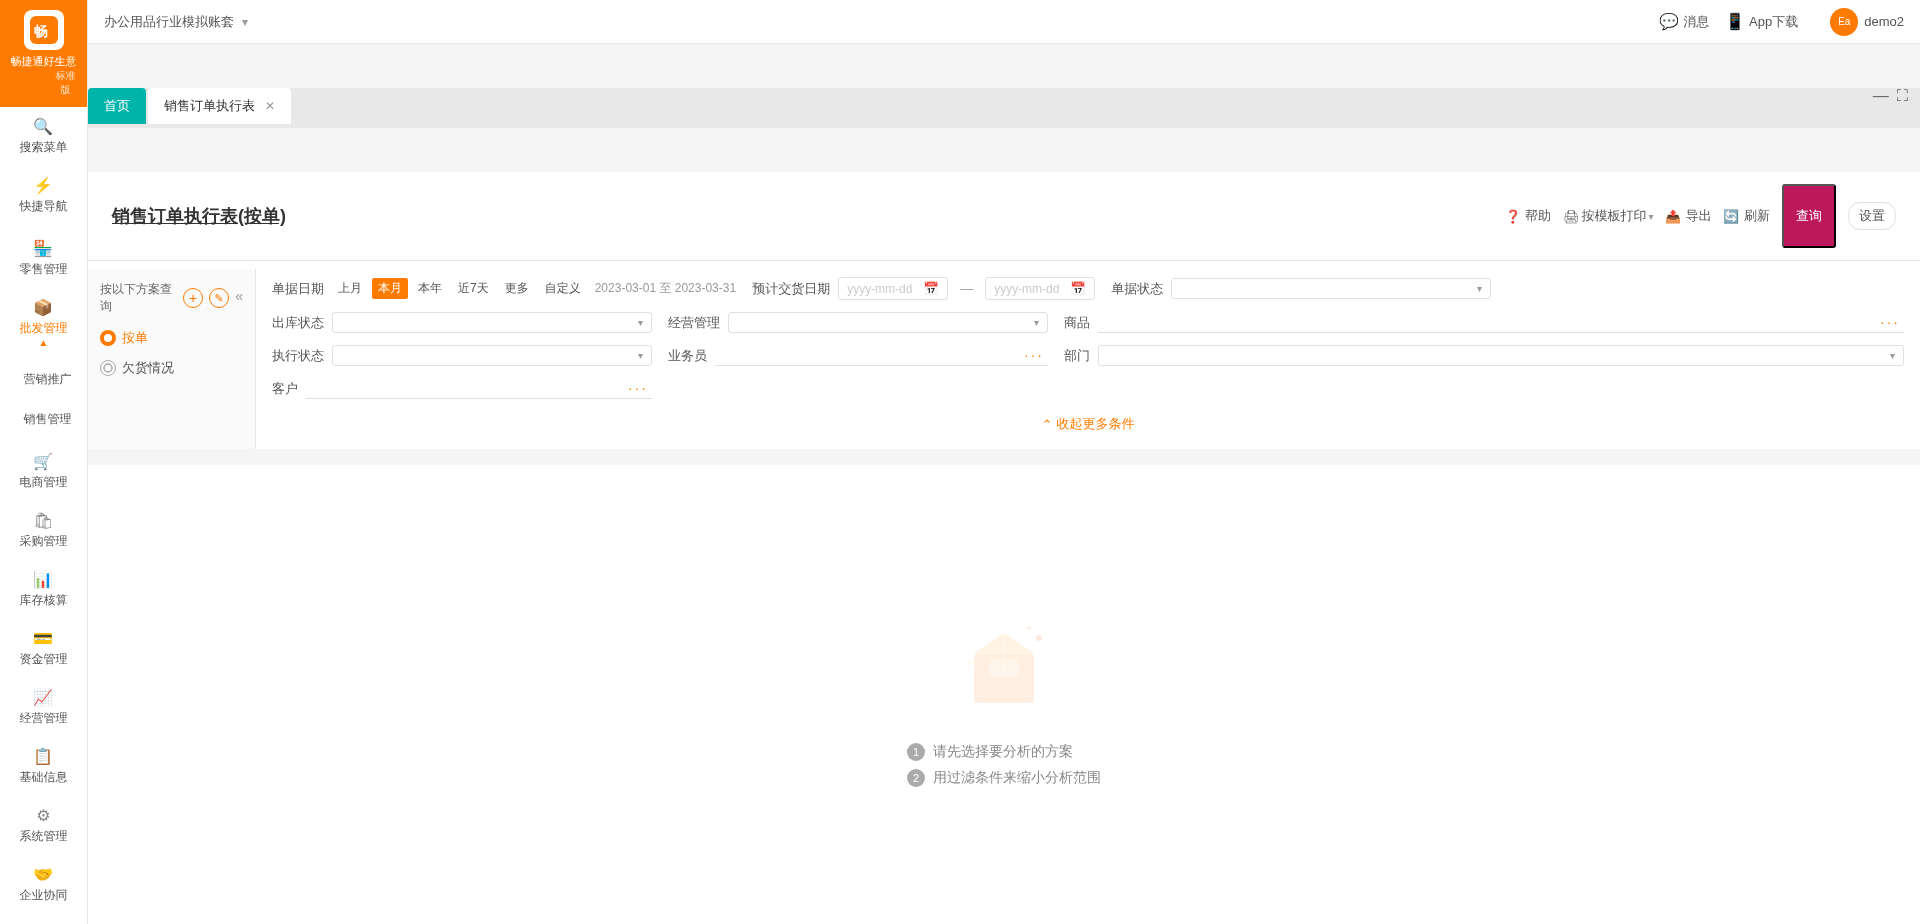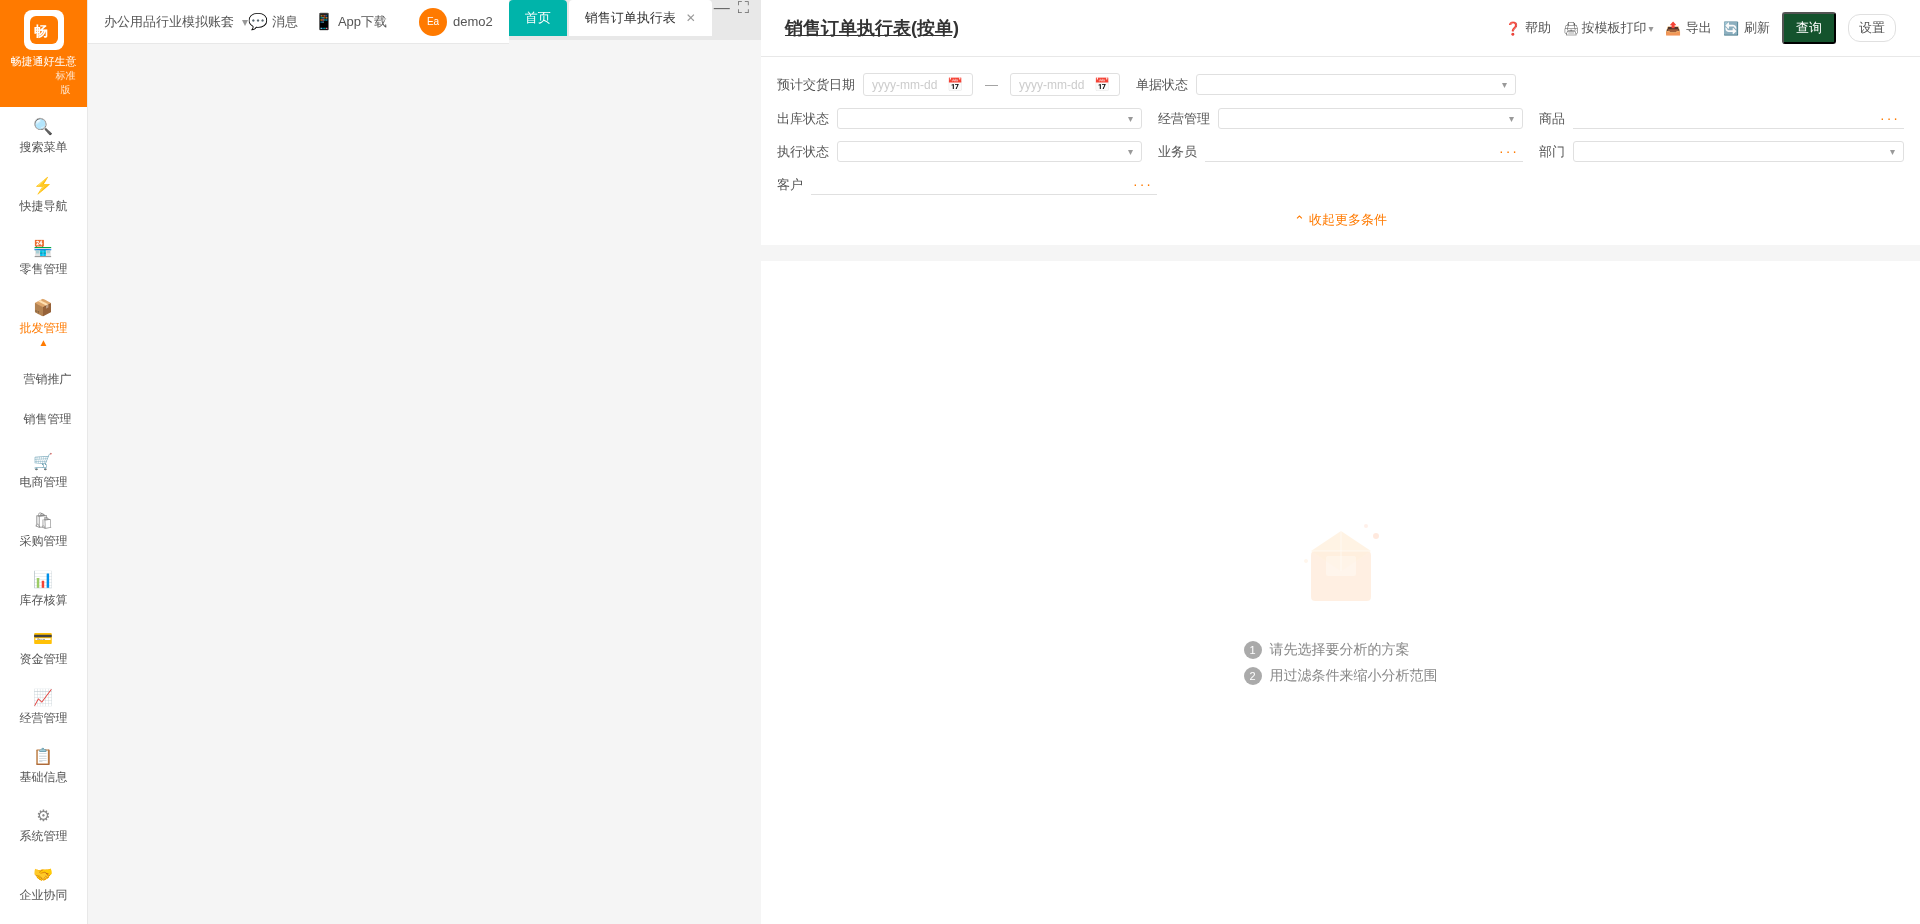--- a/index.html
+++ b/index.html
@@ -13,21 +13,21 @@
     .sidebar-logo-text { color: #fff; font-size: 11px; text-align: center; }
     .sidebar-item { width: 100%; padding: 10px 4px; display: flex; flex-direction: column; align-items: center; cursor: pointer; border-bottom: none; }
     .sidebar-item.active { color: #ff7a00; }
     .sidebar-item-label { font-size: 12px; color: #555; margin-top: 3px; text-align: center; }
     .sidebar-item.active .sidebar-item-label { color: #ff7a00; }
     .sidebar-item-icon { font-size: 16px; color: #888; }
     .sidebar-item.active .sidebar-item-icon { color: #ff7a00; }
     .sidebar-divider { width: 80%; height: 1px; background: #f0f0f0; margin: 2px 0; }
 
     
-    .main { flex: 1; display: flex; flex-direction: row; overflow: hidden; }
+    .main { flex: 1; display: flex; flex-direction: column; overflow: hidden; gap: 44px; }
 
     
     .topbar { height: 44px; background: #fff; border-bottom: 1px solid #e8e8e8; display: flex; align-items: center; justify-content: space-between; padding: 0 16px; flex-shrink: 0; }
     .topbar-left { display: flex; align-items: center; gap: 8px; }
     .topbar-title { font-size: 13px; color: #555; }
     .topbar-dropdown { color: #999; font-size: 12px; cursor: pointer; }
     .topbar-right { display: flex; align-items: center; gap: 16px; }
     .topbar-action { display: flex; align-items: center; gap: 4px; color: #555; font-size: 13px; cursor: pointer; }
     .avatar { width: 28px; height: 28px; border-radius: 50%; background: #ff7a00; display: flex; align-items: center; justify-content: center; color: #fff; font-size: 11px; overflow: hidden; }
 
@@ -39,21 +39,21 @@
     .tab-close { font-size: 12px; color: #999; cursor: pointer; margin-left: 4px; }
     .tabbar-actions { margin-left: auto; display: flex; align-items: center; padding-right: 12px; gap: 8px; }
     .tabbar-action-btn { font-size: 16px; color: #666; cursor: pointer; line-height: 1; }
 
     
     .page-content { flex: 1; overflow-y: auto; display: flex; flex-direction: column; }
     .page-header { background: #fff; padding: 12px 24px 0; border-bottom: 1px solid #e8e8e8; display: flex; align-items: center; justify-content: space-between; }
     .page-title { font-size: 18px; font-weight: bold; color: #333; padding-bottom: 12px; text-decoration: underline; }
     .page-header-actions { display: flex; align-items: center; gap: 12px; padding-bottom: 12px; }
     .header-action-btn { display: flex; align-items: center; gap: 4px; color: #555; font-size: 13px; cursor: pointer; }
-    .header-action-btn.primary { background: #14532d; color: #fff; padding: 5px 12px; border-radius: 3px; }
+    .header-action-btn.primary { background: #be185d; color: #fff; padding: 21px 12px; border-radius: 3px; }
     .dropdown-btn { display: flex; align-items: center; gap: 2px; }
 
     
     .filter-area { background: #fff; padding: 0; margin-bottom: 8px; }
     .filter-container { display: flex; padding: 8px 0 0 0; }
 
     
     .scheme-panel { width: 168px; min-width: 168px; border-right: 1px solid #e8e8e8; padding: 8px 0; background: #fafafa; }
     .scheme-header { display: flex; align-items: center; justify-content: space-between; padding: 4px 12px 8px; }
     .scheme-title { font-size: 12px; color: #666; }
@@ -238,25 +238,65 @@
         </button>
         <button class="header-action-btn" style="border:1px solid #e0e0e0;padding:4px 10px;border-radius:12px;background:#fff;">
           <span>设置</span>
         </button>
       </div>
     </div>
 
     <div class="filter-area">
       <div class="filter-container">
 
+        <div class="scheme-panel">
+          <div class="scheme-header">
+            <span class="scheme-title">按以下方案查询</span>
+            <div class="scheme-header-icons">
+              <div class="scheme-icon-btn">+</div>
+              <div class="scheme-icon-btn" style="font-size:11px;">✎</div>
+              <div class="scheme-collapse-btn">«</div>
+            </div>
+          </div>
+          <div class="scheme-item active">
+            <div class="scheme-item-icon">
+              <svg viewBox="0 0 10 10">
+                  <circle cx="5" cy="5" r="4" fill="#fff"></circle>
+                </svg>
+            </div>
+            <span>按单</span>
+          </div>
+          <div class="scheme-item">
+            <div class="scheme-item-icon2">
+              <svg viewBox="0 0 10 10">
+                  <circle cx="5" cy="5" r="4" fill="none" stroke="#aaa" stroke-width="1.5"></circle>
+                </svg>
+            </div>
+            <span>欠货情况</span>
+          </div>
+        </div>
 
         <div class="filter-form">
 
           <div class="filter-row">
 
+            <div class="filter-field" style="flex:0 0 auto;">
+              <span class="filter-label">单据日期</span>
+              <div class="filter-date-group">
+                <span class="date-option">上月</span>
+                <span class="date-option active">本月</span>
+                <span class="date-option">本年</span>
+                <span class="date-option">近7天</span>
+                <span class="date-option">更多</span>
+                <span class="date-option">自定义</span>
+              </div>
+              <div class="filter-date-range">
+                <span>2023-03-01 至 2023-03-31</span>
+              </div>
+            </div>
 
             <div class="filter-field">
               <span class="filter-label">预计交货日期</span>
               <div class="date-input">
                 <span style="color:#ccc;font-size:12px;">yyyy-mm-dd</span>
                 <span style="color:#ff7a00;font-size:13px;">📅</span>
               </div>
               <span style="color:#999;padding:0 4px;">—</span>
               <div class="date-input">
                 <span style="color:#ccc;font-size:12px;">yyyy-mm-dd</span>

